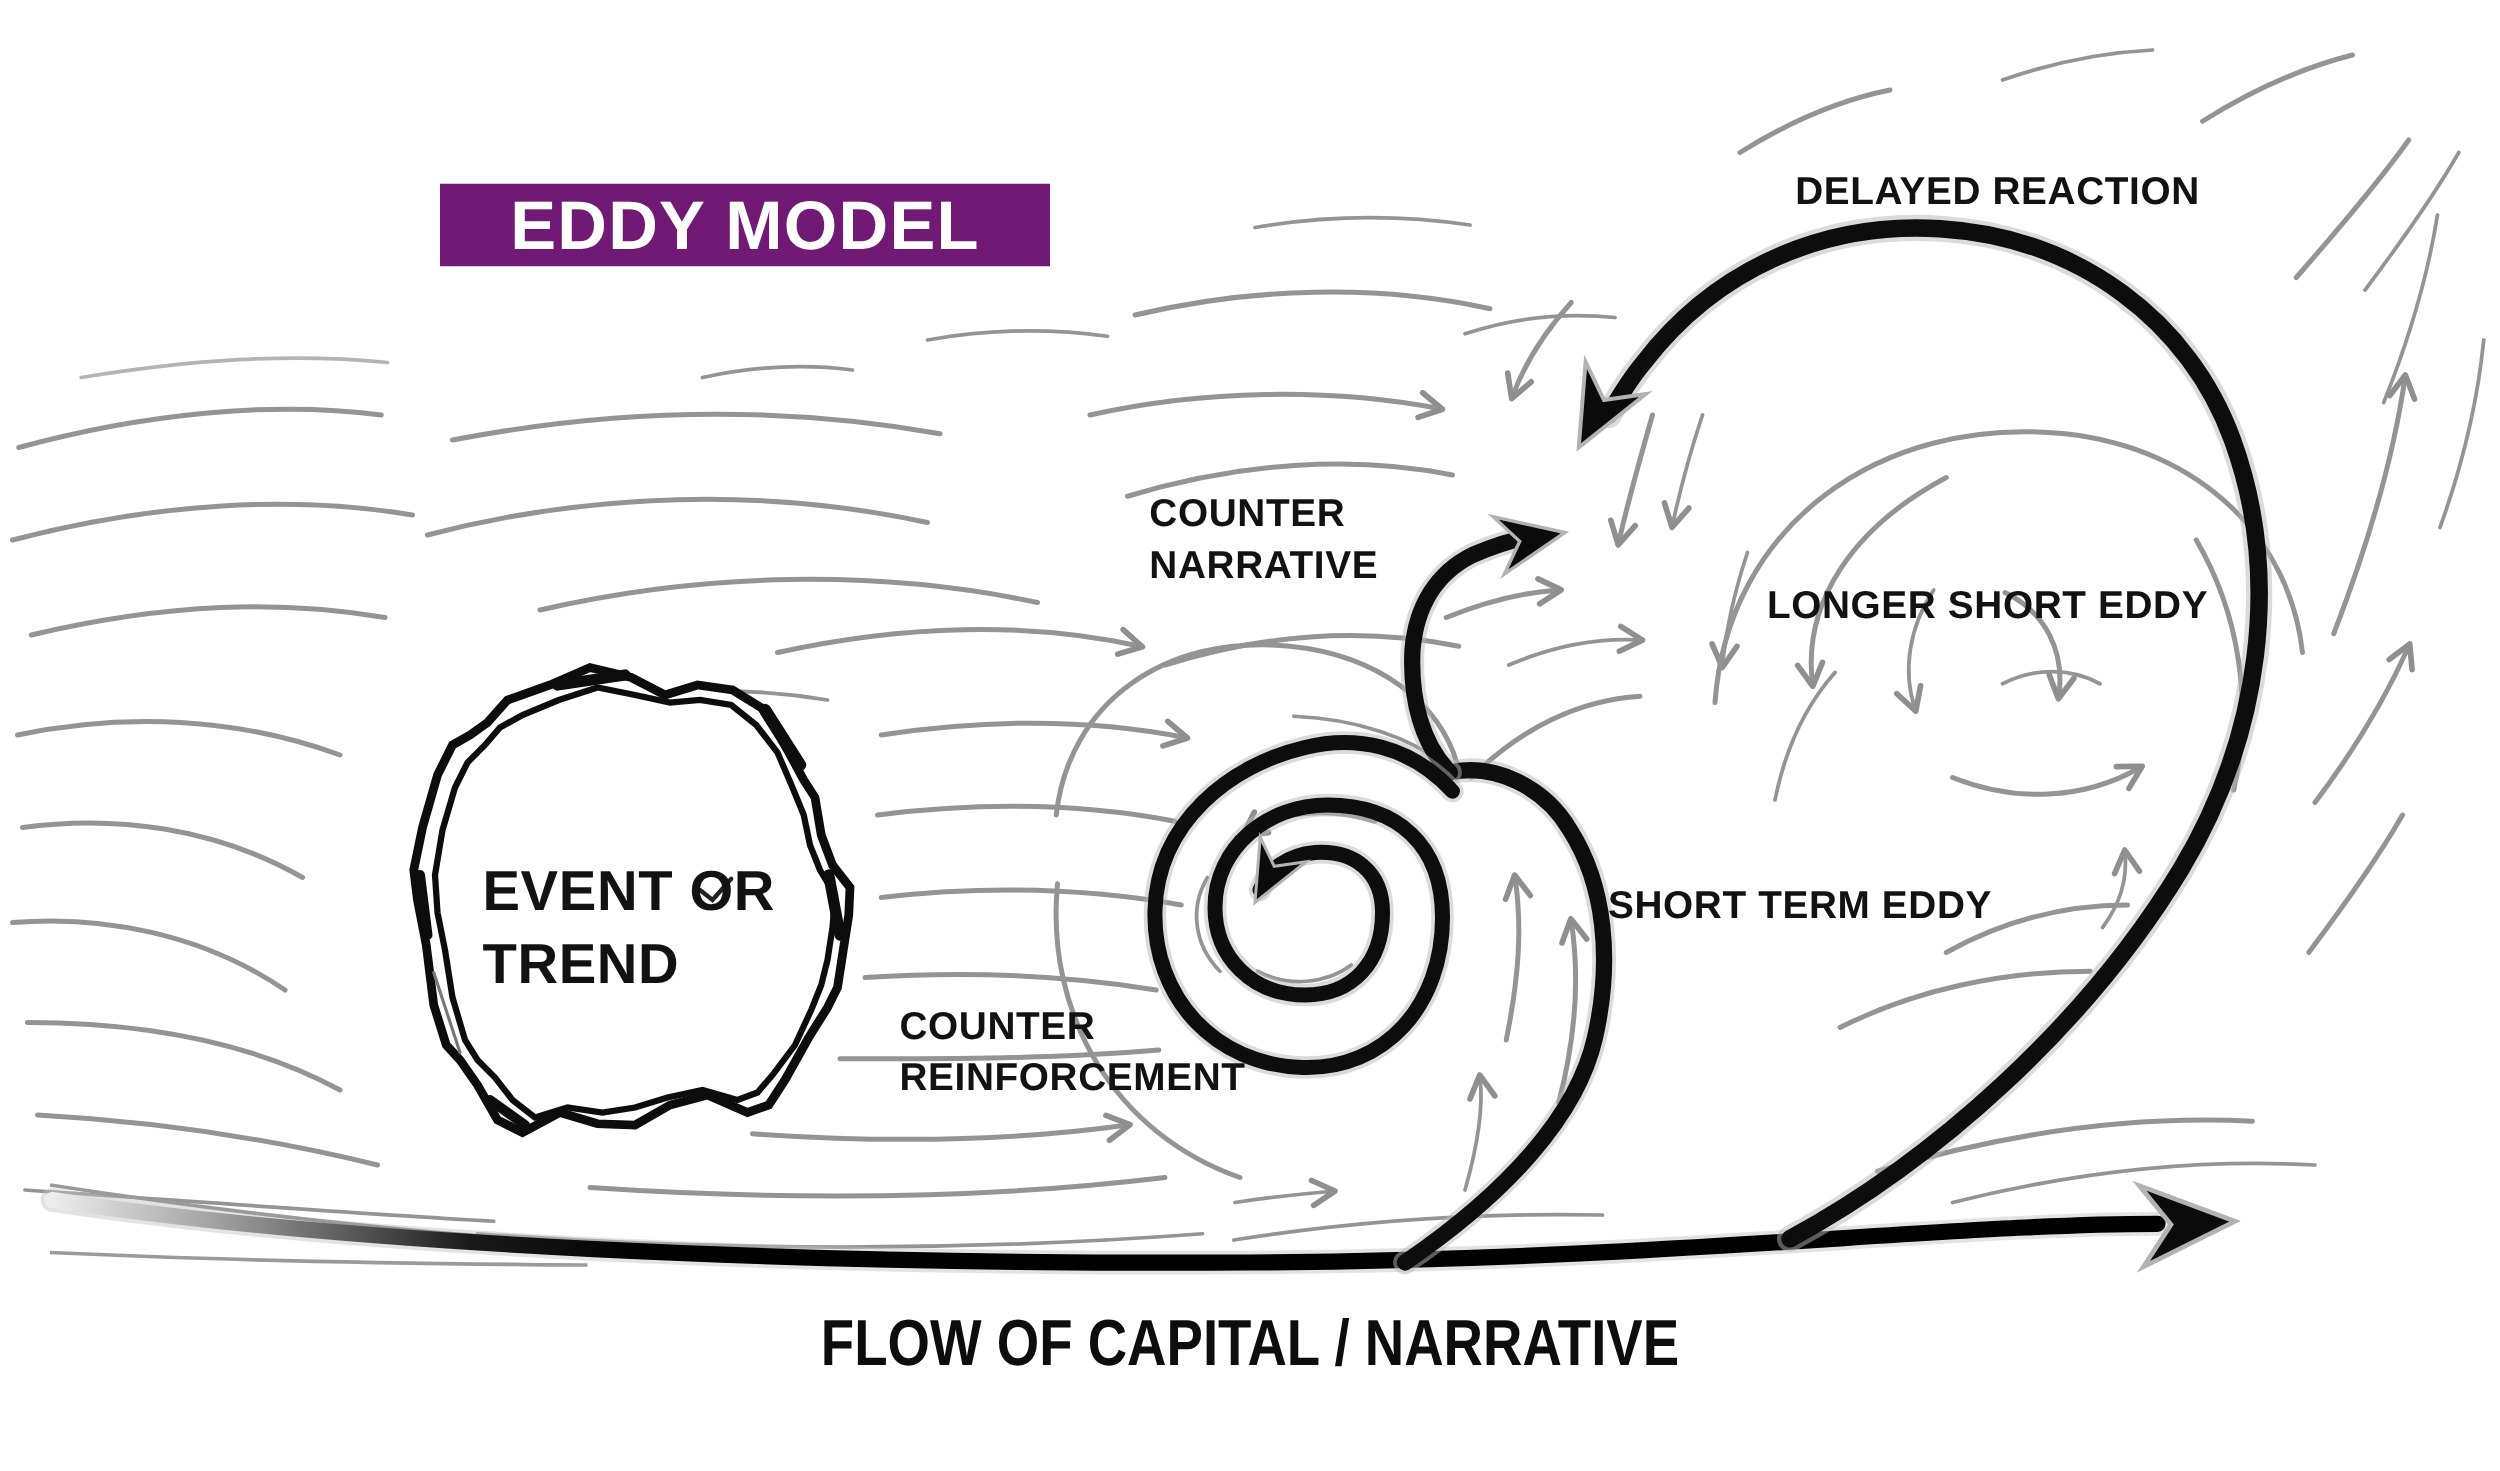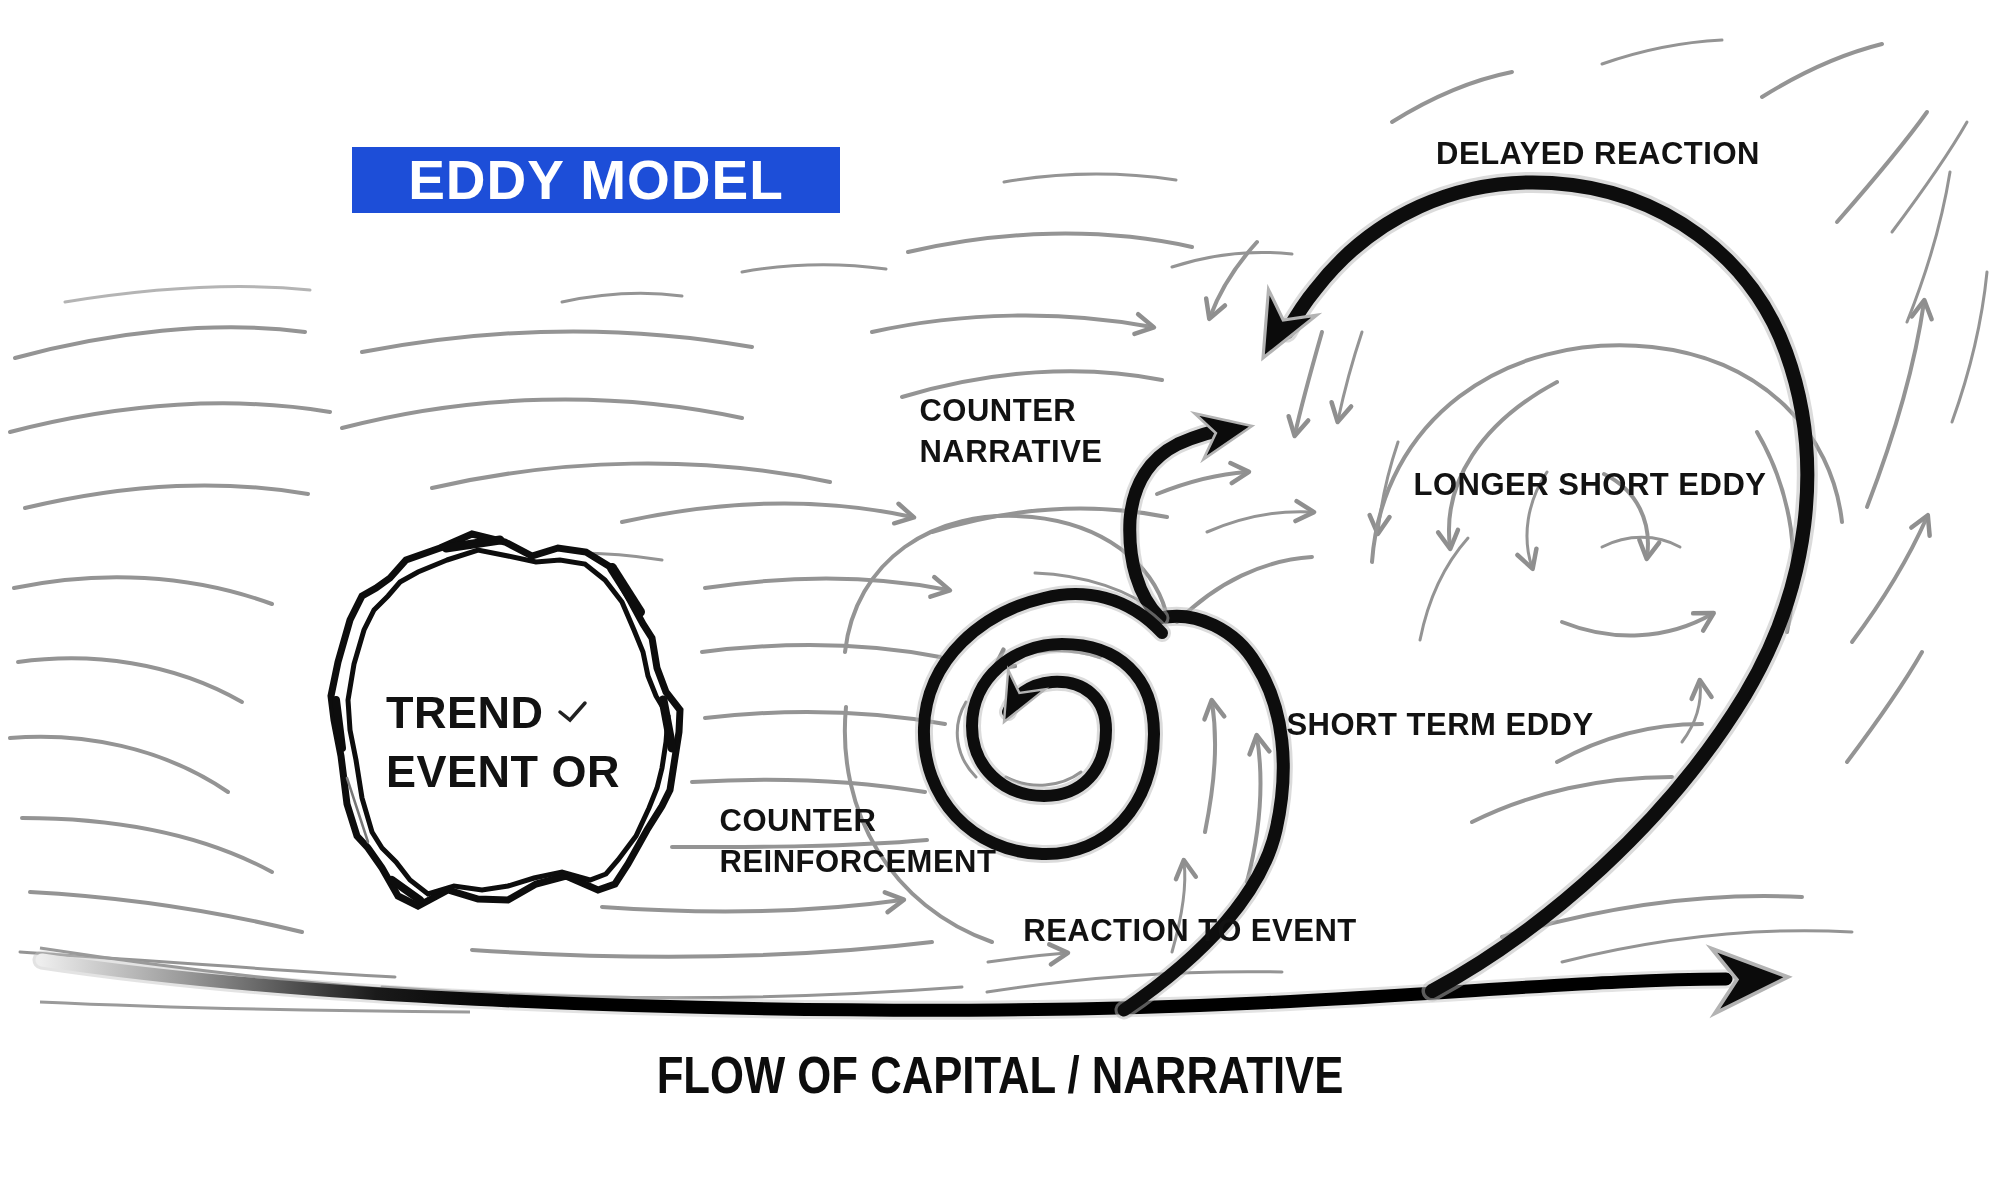--- a/index.html
+++ b/index.html
@@ -10,21 +10,21 @@
   .stage svg { position:absolute; left:0; top:0; }
   .lbl {
     position:absolute; transform:translate(-50%,-50%);
     font-weight:bold; color:#121212; 
     white-space:nowrap; letter-spacing:0.5px; z-index:5; line-height:1.32;
   }
   .lbl.mid  { font-size:31px; }
   .lbl.big  { font-size:45px; letter-spacing:0.5px; }
   .title-box {
     position:absolute; left:352px; top:147px; width:488px; height:66px;
-    background:#1d4ed8; color:#ffffff; display:flex; align-items:center;
+    background:#701a75; color:#ffffff; display:flex; align-items:center;
     justify-content:center; font-size:55px; font-weight:bold;
     letter-spacing:1px; z-index:6; font-family:"Liberation Sans", sans-serif;
   }
   .flow-axis {
     position:absolute; left:1000px; top:1075px;
     transform:translate(-50%,-50%) scaleX(0.84);
     font-size:52px; font-weight:bold; color:#0d0d0d; white-space:nowrap;
     z-index:5; font-family:"Liberation Sans", sans-serif;
   }
 </style>
@@ -207,27 +207,26 @@
   <div class="lbl mid" style="left:1598px; top:154px;">DELAYED REACTION</div>
 
   <div class="lbl mid" style="left:1011px; top:432px;">
     <div>COUNTER</div>
     <div>NARRATIVE</div>
   </div>
 
   <div class="lbl mid" style="left:1590px; top:485px;">LONGER SHORT EDDY</div>
 
   <div class="lbl big" style="left:503px; top:742px;">
+    <div>EVENT OR</div>
     <div>TREND</div>
-    <div>EVENT OR</div>
   </div>
 
   <div class="lbl mid" style="left:1440px; top:725px;">SHORT TERM EDDY</div>
 
   <div class="lbl mid" style="left:858px; top:842px;">
     <div>COUNTER</div>
     <div>REINFORCEMENT</div>
   </div>
 
-  <div class="lbl mid" style="left:1190px; top:931px;">REACTION TO EVENT</div>
 
   <div class="flow-axis">FLOW OF CAPITAL / NARRATIVE</div>
 </div>
 
 </body></html>

